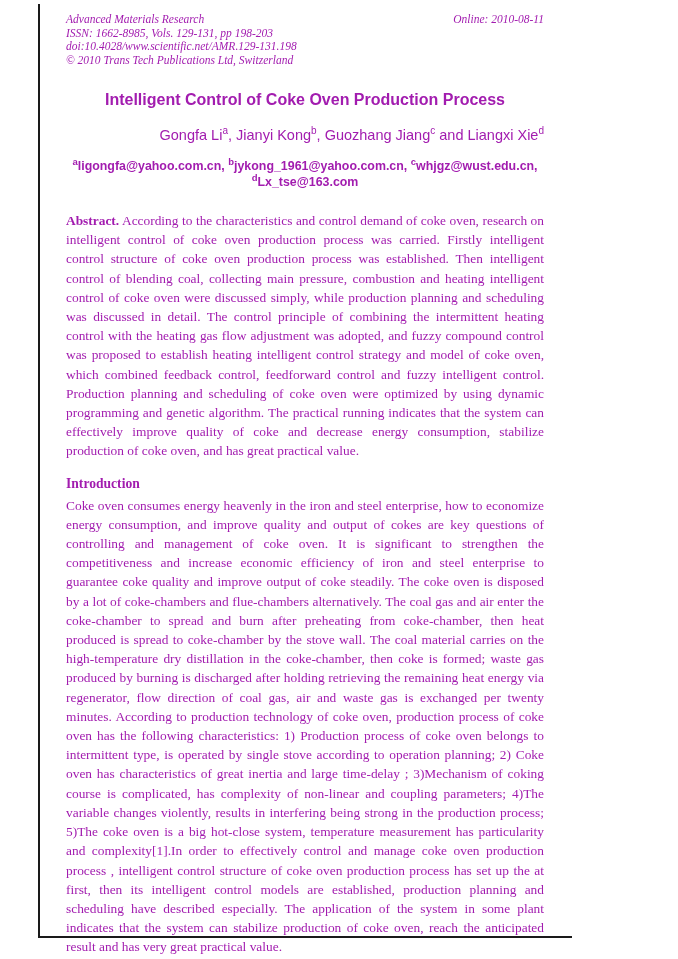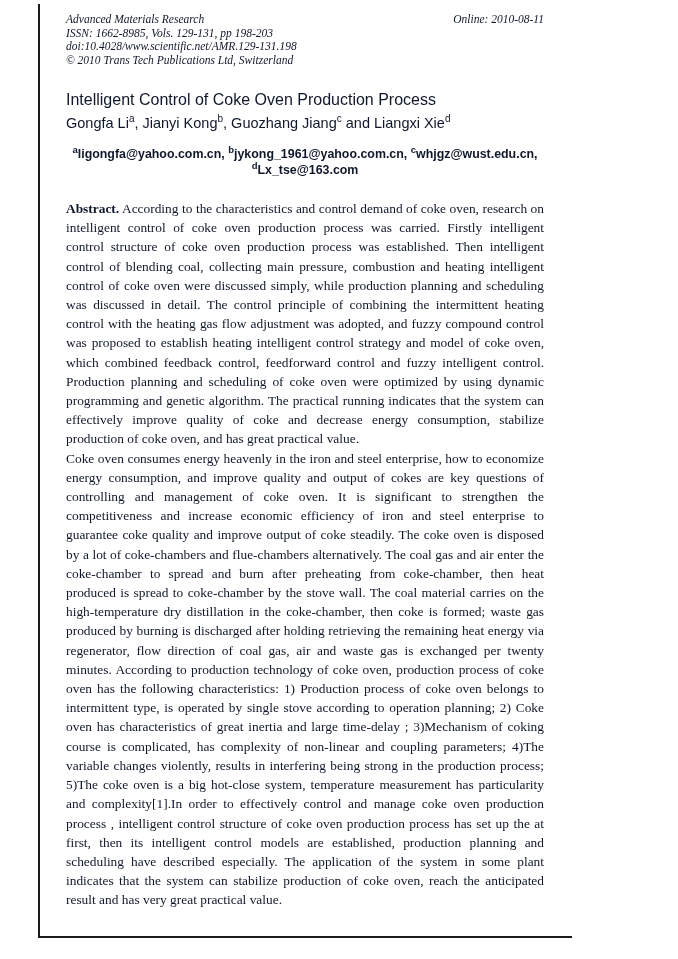--- a/index.html
+++ b/index.html
@@ -2,21 +2,21 @@
 <html><head>
 <meta charset="utf-8">
 <style>
   * { box-sizing: border-box; }
   html, body { margin: 0; padding: 0; background: #ffffff; }
   .page {
     position: relative;
     width: 608px;
     height: 959px;
     background: #ffffff;
-    color: #0f172a;
+    color: #a21caf;
     overflow: hidden;
   }
   
   .frame-left {
     position: absolute;
     left: 38px; top: 4px; bottom: 21px;
     width: 2px; background: #1a1a1a;
   }
   .frame-bottom {
     position: absolute;
@@ -33,29 +33,29 @@
     justify-content: space-between;
     align-items: flex-start;
     font-family: "Liberation Serif", serif;
     font-style: italic;
     font-size: 11.5px;
     line-height: 13.5px;
   }
   
   .title {
     margin: 23px 0 0 0;
-    text-align: left;
+    text-align: center;
     font-family: "Liberation Sans", sans-serif;
-    font-weight: normal;
+    font-weight: bold;
     font-size: 16px;
     line-height: 20px;
   }
   .authors {
-    margin-top: 4px;
-    text-align: left;
+    margin-top: 16px;
+    text-align: right;
     font-family: "Liberation Sans", sans-serif;
     font-size: 14.5px;
     line-height: 18px;
   }
   .authors sup {
     font-size: 10px;
     vertical-align: super;
     line-height: 0;
   }
   .affiliation {
@@ -127,17 +127,18 @@
 
     <div class="emails">
       <span><sup>a</sup><span>ligongfa@yahoo.com.cn, </span></span><span><sup>b</sup><span>jykong_1961@yahoo.com.cn, </span></span><span><sup>c</sup><span>whjgz@wust.edu.cn, </span></span><span><sup>d</sup><span>Lx_tse@163.com</span></span>
     </div>
 
 
     <p class="body-par abstract">
       <span class="abs-label">Abstract.</span><span> According to the characteristics and control demand of coke oven, research on intelligent control of coke oven production process was carried. Firstly intelligent control structure of coke oven production process was established. Then intelligent control of blending coal, collecting main pressure, combustion and heating intelligent control of coke oven were discussed simply, while production planning and scheduling was discussed in detail. The control principle of combining the intermittent heating control with the heating gas flow adjustment was adopted, and fuzzy compound control was proposed to establish heating intelligent control strategy and model of coke oven, which combined feedback control, feedforward control and fuzzy intelligent control. Production planning and scheduling of coke oven were optimized by using dynamic programming and genetic algorithm. The practical running indicates that the system can effectively improve quality of coke and decrease energy consumption, stabilize production of coke oven, and has great practical value.</span>
     </p>
 
+    <h2 class="section-heading">Introduction</h2>
 
     <p class="body-par">Coke oven consumes energy heavenly in the iron and steel enterprise, how to economize energy consumption, and improve quality and output of cokes are key questions of controlling and management of coke oven. It is significant to strengthen the competitiveness and increase economic efficiency of iron and steel enterprise to guarantee coke quality and improve output of coke steadily. The coke oven is disposed by a lot of coke-chambers and flue-chambers alternatively. The coal gas and air enter the coke-chamber to spread and burn after preheating from coke-chamber, then heat produced is spread to coke-chamber by the stove wall. The coal material carries on the high-temperature dry distillation in the coke-chamber, then coke is formed; waste gas produced by burning is discharged after holding retrieving the remaining heat energy via regenerator, flow direction of coal gas, air and waste gas is exchanged per twenty minutes. According to production technology of coke oven, production process of coke oven has the following characteristics: 1) Production process of coke oven belongs to intermittent type, is operated by single stove according to operation planning; 2) Coke oven has characteristics of great inertia and large time-delay ; 3)Mechanism of coking course is complicated, has complexity of non-linear and coupling parameters; 4)The variable changes violently, results in interfering being strong in the production process; 5)The coke oven is a big hot-close system, temperature measurement has particularity and complexity[1].In order to effectively control and manage coke oven production process , intelligent control structure of coke oven production process has set up the at first, then its intelligent control models are established, production planning and scheduling have described especially. The application of the system in some plant indicates that the system can stabilize production of coke oven, reach the anticipated result and has very great practical value.</p>
 
   </div>
 </div>
 
 </body></html>

